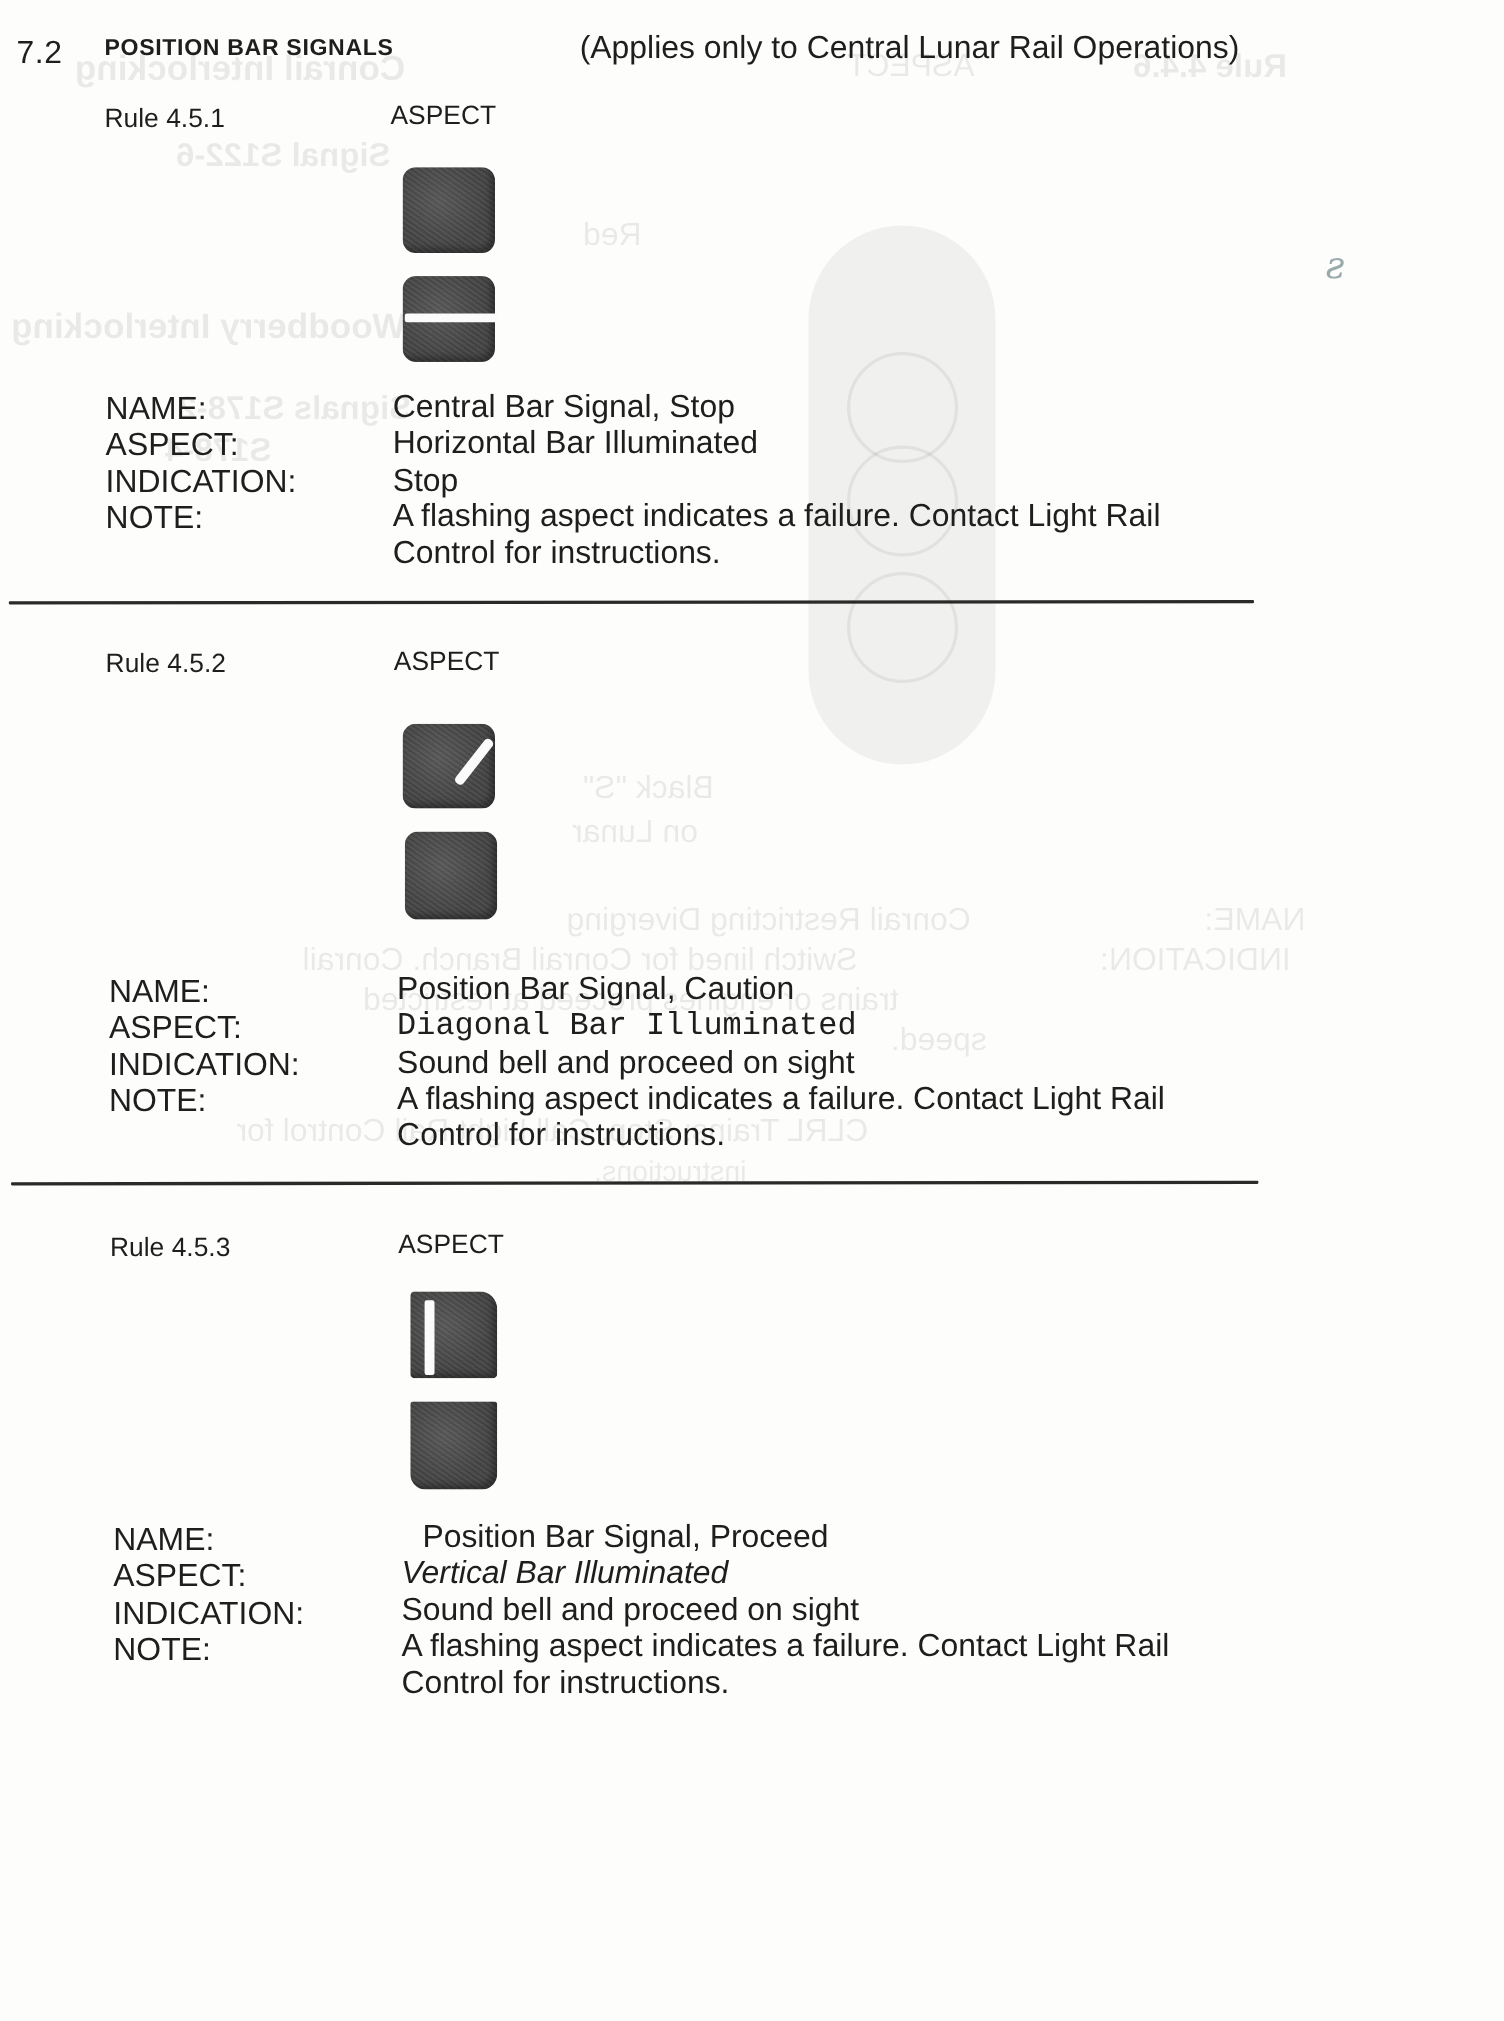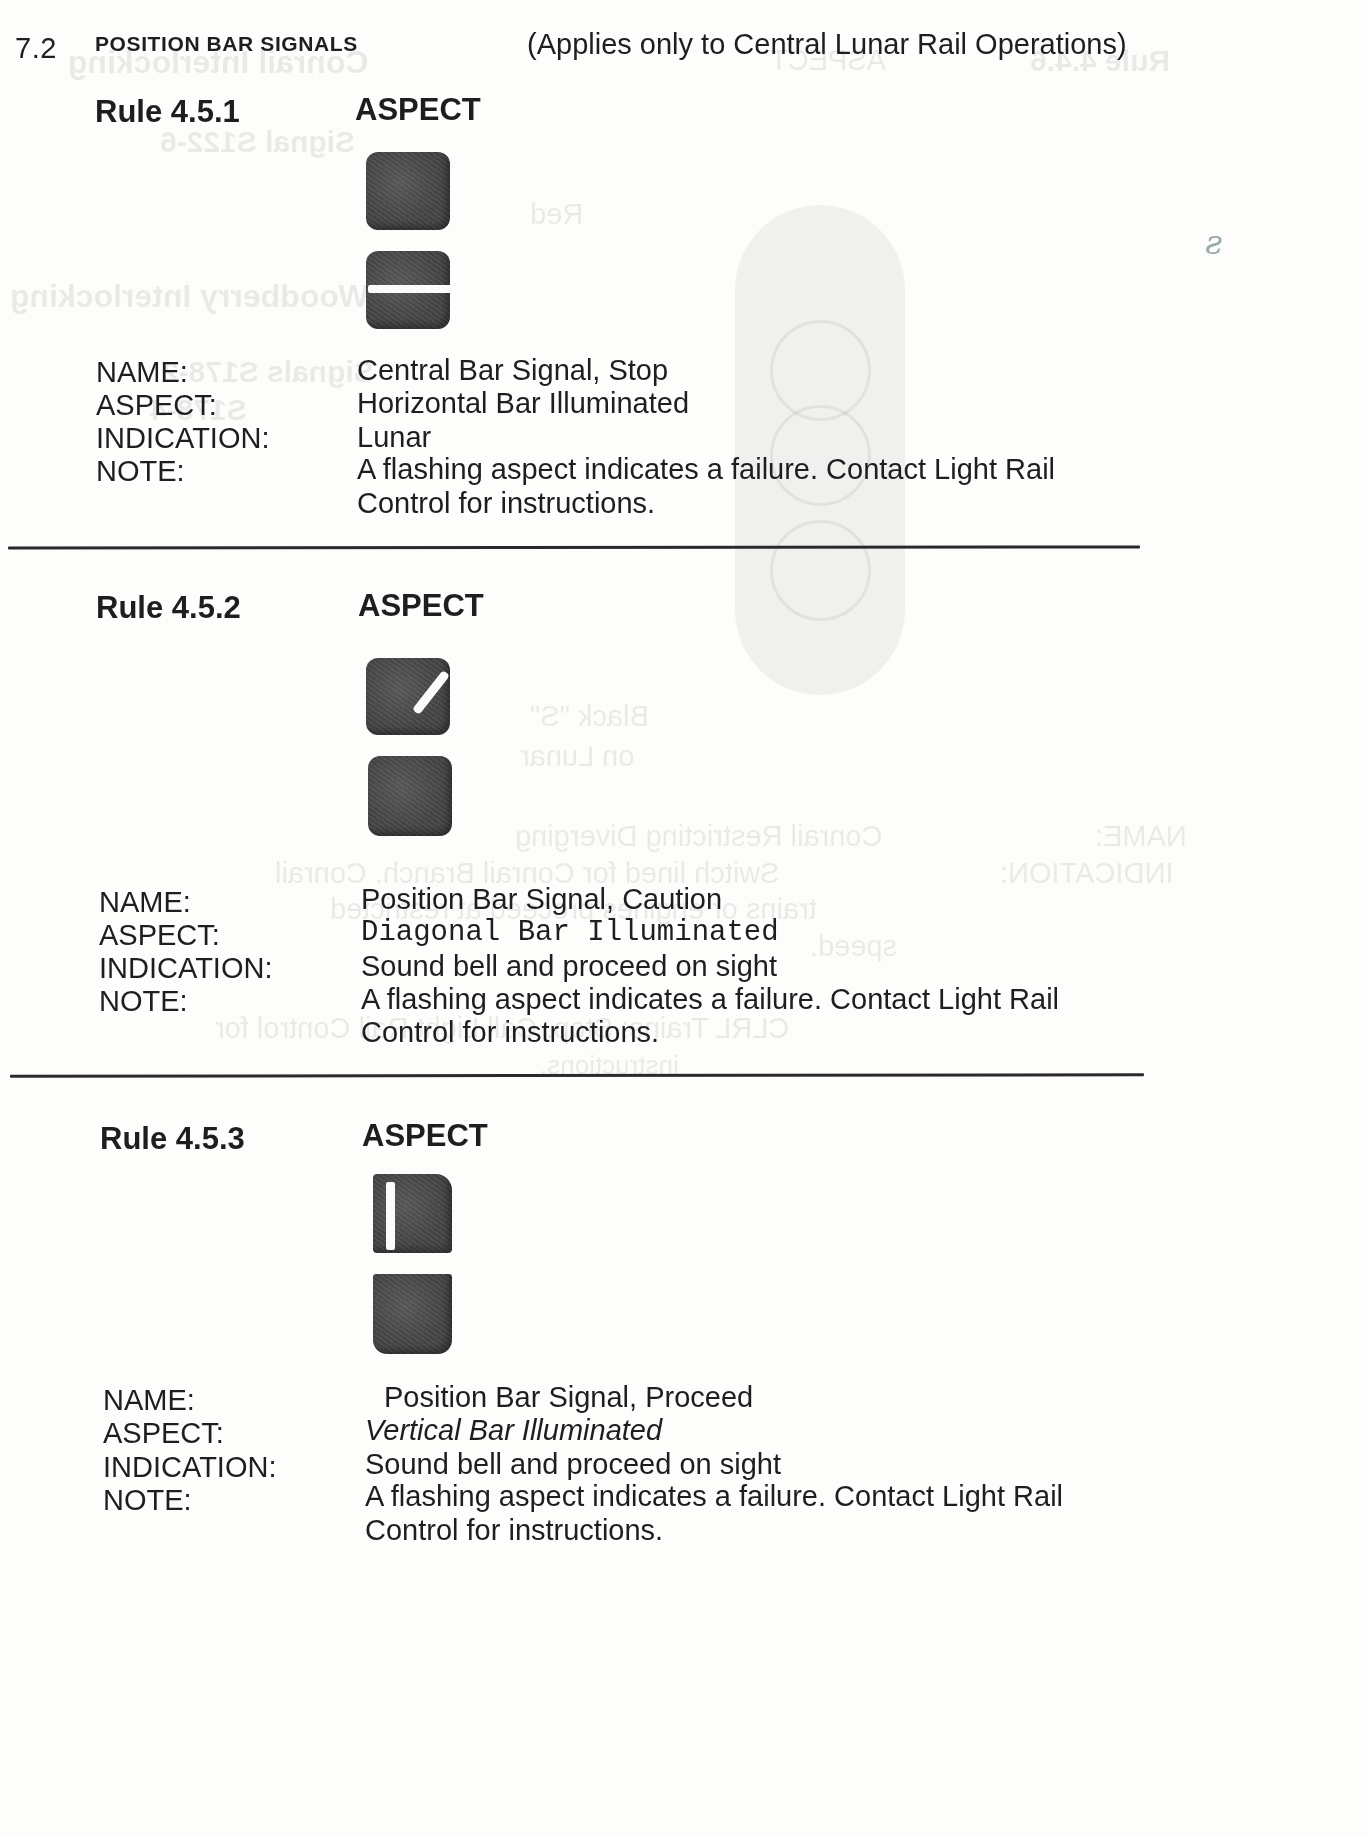--- a/index.html
+++ b/index.html
@@ -61,22 +61,21 @@
     }
     .section-title {
       font-size: 21px;
       font-weight: bold;
       letter-spacing: 0.6px;
     }
     .section-note {
       font-size: 29px;
     }
     .rule-label, .aspect-heading {
-      font-size: 31px;
-      font-weight: bold;
+      font-size: 24px;
     }
     .field-label, .field-value {
       font-size: 29px;
       line-height: 33px;
     }
 
     .divider {
       position: absolute;
       height: 3px;
       background: #2a2a2a;
@@ -176,21 +175,21 @@
   </div>
 
   <div>
     <span class="abs field-label" style="left:96px; top:356px;">NAME:</span>
     <span class="abs field-value" style="left:357px; top:354px;">Central Bar Signal, Stop</span>
 
     <span class="abs field-label" style="left:96px; top:389px;">ASPECT:</span>
     <span class="abs field-value" style="left:357px; top:387px;">Horizontal Bar Illuminated</span>
 
     <span class="abs field-label" style="left:96px; top:422px;">INDICATION:</span>
-    <span class="abs field-value" style="left:357px; top:421px;">Lunar</span>
+    <span class="abs field-value" style="left:357px; top:421px;">Stop</span>
 
     <span class="abs field-label" style="left:96px; top:455px;">NOTE:</span>
     <span class="abs field-value" style="left:357px; top:453px;">A flashing aspect indicates a failure.  Contact Light Rail</span>
     <span class="abs field-value" style="left:357px; top:487px;">Control for instructions.</span>
   </div>
 </section>
 
 <div class="divider" style="left:8px; top:546px; width:1132px; transform:rotate(-0.05deg);"></div>
 
 <section>

